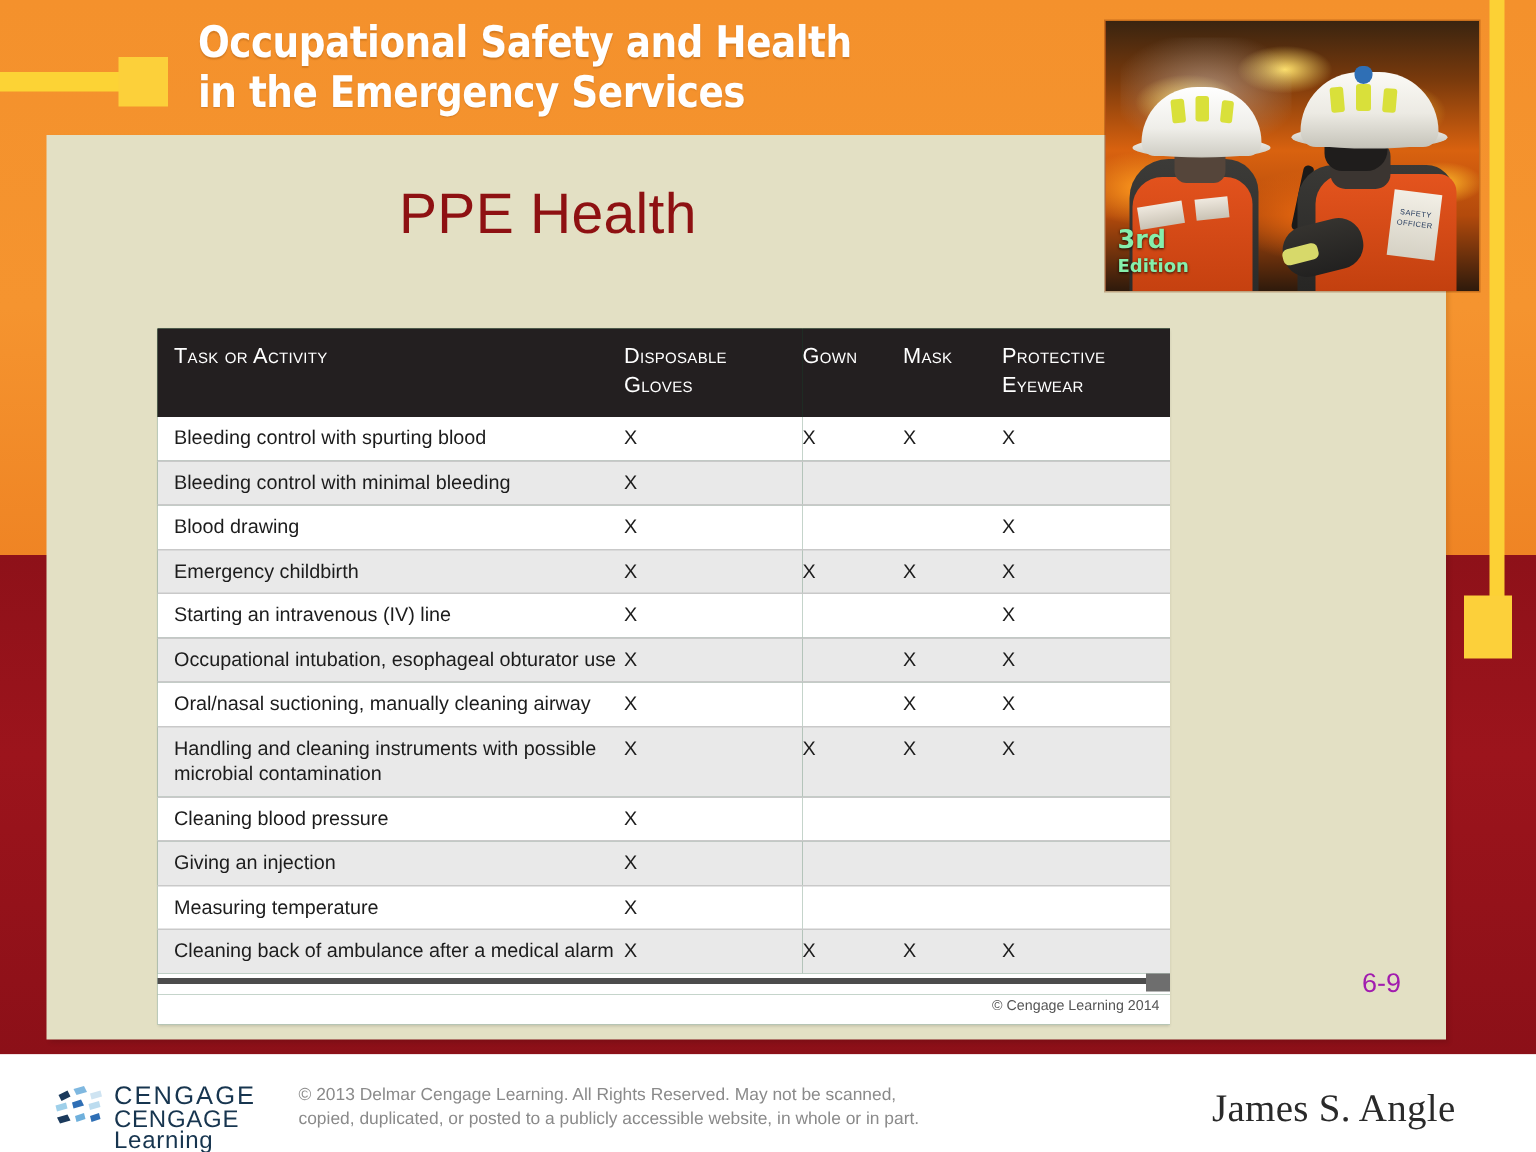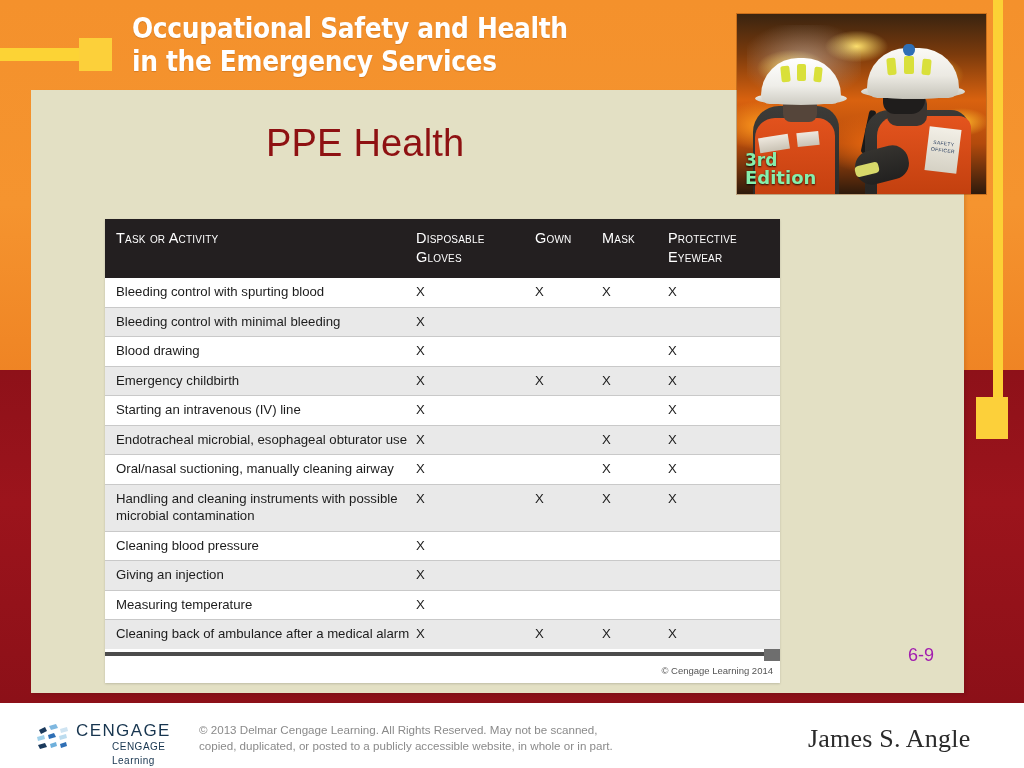--- a/index.html
+++ b/index.html
@@ -220,21 +220,21 @@
   }
   .cover-edition {
     position: absolute; left: 8px; bottom: 8px;
     color: #86efac;
     font-family: "DejaVu Sans", sans-serif;
     font-weight: bold;
     font-size: 17px;
     line-height: 17px;
     text-shadow: 0 1px 2px rgba(0,0,0,0.85);
   }
-  .cover-edition .ed2 { display: block; font-size: 18px; }
+  .cover-edition .ed2 { display: block; font-size: 12px; }
 
   
   .slide-title {
     position: absolute; left: 266px; top: 122px;
     color: #8e1112;
     font-family: "Liberation Sans", sans-serif;
     font-size: 38px;
     font-weight: normal;
     letter-spacing: 0.2px;
   }
@@ -326,23 +326,22 @@
   .logo-text {
     position: absolute; left: 40px; top: 0px;
     font-family: "Liberation Sans", sans-serif;
     color: #1b3a5c;
   }
   .logo-text .l1 {
     display: block; font-size: 17px; letter-spacing: 1.4px; line-height: 18px;
     color: #17354f;
   }
   .logo-text .l2 {
-    display: block; font-size: 10px; letter-spacing: 0.5px; line-height: 14px;
+    display: block; font-size: 16px; letter-spacing: 0.5px; line-height: 14px;
     color: #17354f;
-    margin-left: 36px;
   }
   .copyright {
     position: absolute; left: 199px; top: 722px;
     width: 560px;
     font-family: "Liberation Sans", sans-serif;
     font-size: 11.6px;
     line-height: 15.5px;
     color: #8a8a8a;
   }
   .copyright .cl2 { display: block; }
@@ -461,21 +460,21 @@
           <td class="mark">X</td>
         </tr>
         <tr>
           <td class="c-task">Starting an intravenous (IV) line</td>
           <td class="mark">X</td>
           <td class="mark"></td>
           <td class="mark"></td>
           <td class="mark">X</td>
         </tr>
         <tr>
-          <td class="c-task">Endotracheal microbial, esophageal obturator use</td>
+          <td class="c-task">Occupational intubation, esophageal obturator use</td>
           <td class="mark">X</td>
           <td class="mark"></td>
           <td class="mark">X</td>
           <td class="mark">X</td>
         </tr>
         <tr>
           <td class="c-task">Oral/nasal suctioning, manually cleaning airway</td>
           <td class="mark">X</td>
           <td class="mark"></td>
           <td class="mark">X</td>

